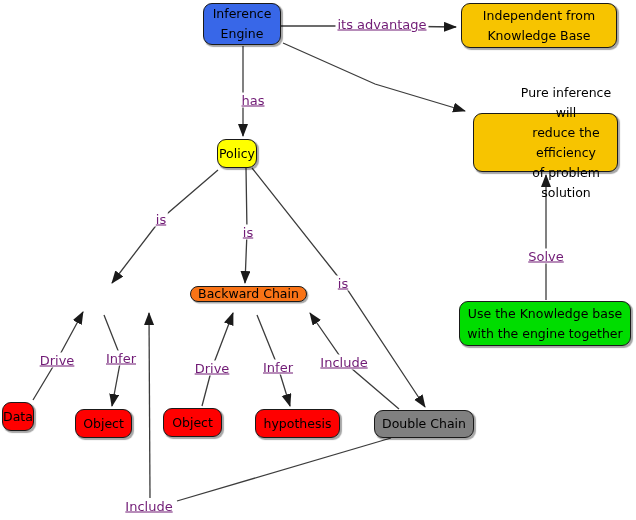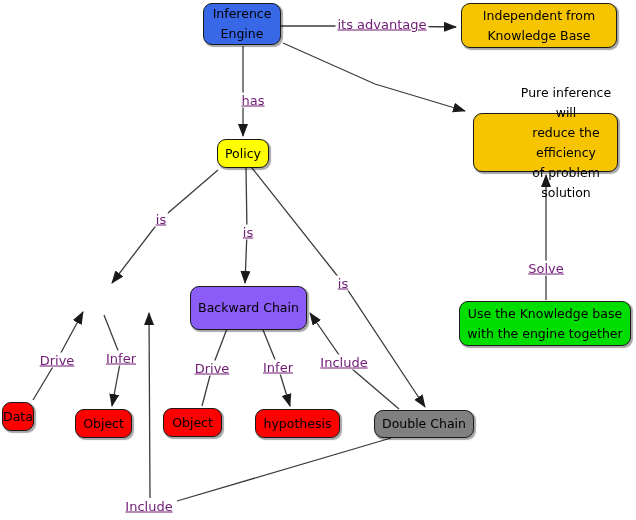--- a/index.html
+++ b/index.html
@@ -77,26 +77,26 @@
     <span>Independent from
 Knowledge Base</span>
   </div>
 
   <div class="node" style="left: 473px; top: 113px; width: 145px; height: 59px; background-color: rgb(247, 196, 0); padding-left: 41px;">
     <span>Pure inference will
 reduce the efficiency
 of problem solution</span>
   </div>
 
-  <div class="node" style="left: 217px; top: 139px; width: 52px; height: 29px; background-color: rgb(255, 255, 0);">
+  <div class="node" style="left: 217px; top: 139px; width: 40px; height: 29px; background-color: rgb(255, 255, 0);">
     <span>Policy</span>
   </div>
 
 
-  <div class="node" style="left: 190px; top: 286px; width: 117px; height: 44px; background-color: #8b5cf6;">
+  <div class="node" style="left: 190px; top: 286px; width: 117px; height: 16px; background-color: #f97316;">
     <span>Backward Chain</span>
   </div>
 
   <div class="node" style="left: 374px; top: 410px; width: 100px; height: 28px; background-color: rgb(128, 128, 128);">
     <span>Double Chain</span>
   </div>
 
   <div class="node" style="left: 2px; top: 402px; width: 32px; height: 29px; background-color: rgb(255, 0, 0);">
     <span>Data</span>
   </div>
@@ -122,15 +122,15 @@
   <div class="edge-label" style="left:245px; top:100px;margin-left:8px;">has</div>
   <div class="edge-label" style="left:161px; top:219px;">is</div>
   <div class="edge-label" style="left:248px; top:232px;">is</div>
   <div class="edge-label" style="left:343px; top:283px;">is</div>
   <div class="edge-label" style="left:57px; top:360px;">Drive</div>
   <div class="edge-label" style="left:121px; top:358px;">Infer</div>
   <div class="edge-label" style="left:212px; top:368px;">Drive</div>
   <div class="edge-label" style="left:278px; top:367px;">Infer</div>
   <div class="edge-label" style="left:344px; top:362px;">Include</div>
   <div class="edge-label" style="left:149px; top:506px;">Include</div>
-  <div class="edge-label" style="left:546px; top:268px;">Solve</div>
+  <div class="edge-label" style="left:546px; top:256px;">Solve</div>
 
 </div>
 
 </body></html>

